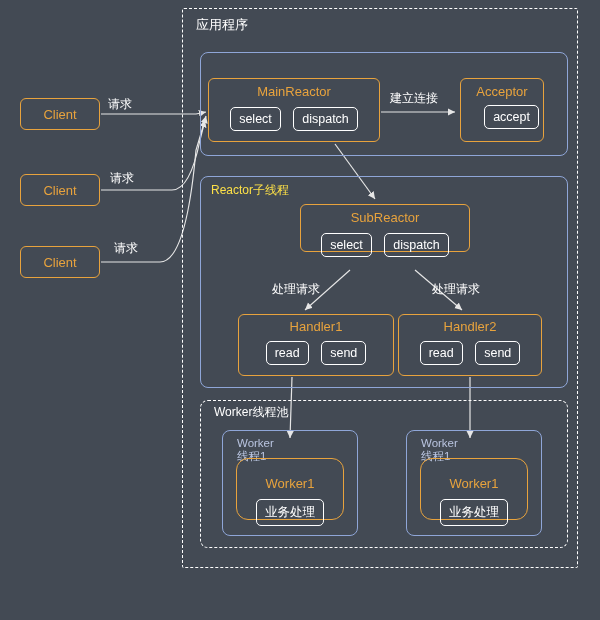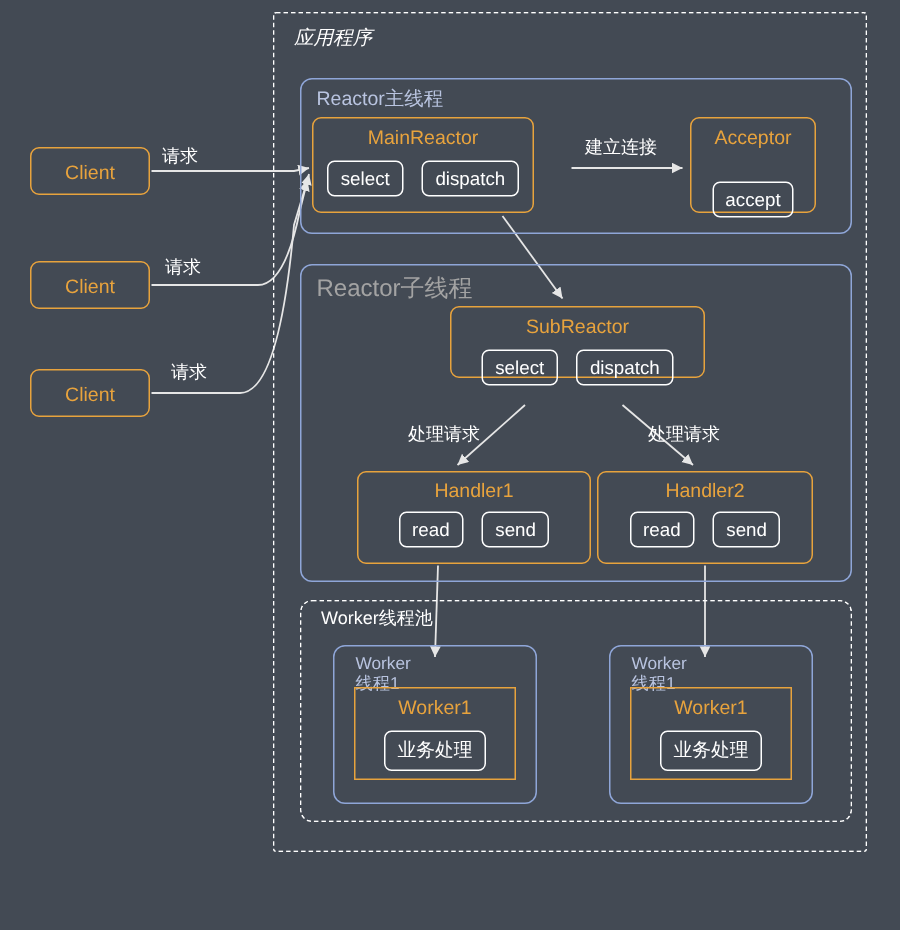--- a/index.html
+++ b/index.html
@@ -15,39 +15,39 @@
   .svg-layer{position:absolute;left:0;top:0;width:600px;height:620px;pointer-events:none;}
   .box{position:absolute;box-sizing:border-box;text-align:center;}
 
   
   .app-outer{
     left:182px;top:8px;width:396px;height:560px;
     border:1.5px dashed #ffffff;border-radius:2px;
   }
   .app-title{
     position:absolute;left:196px;top:16px;
-    font-size:13px;color:#ffffff;font-style:italic;
+    font-size:13px;color:#ffffff;
   }
 
   
   .reactor-main{
     left:200px;top:52px;width:368px;height:104px;
     border:1.5px solid #8fa6d8;border-radius:8px;
   }
   .reactor-main-title{
     position:absolute;left:211px;top:57px;font-size:13px;color:#b9c4e0;
   }
 
   
   .reactor-sub{
     left:200px;top:176px;width:368px;height:212px;
     border:1.5px solid #8fa6d8;border-radius:8px;
   }
   .reactor-sub-title{
-    position:absolute;left:211px;top:182px;font-size:16px;color:#a3a3a3;
+    position:absolute;left:211px;top:182px;font-size:12px;color:#fde047;
   }
 
   
   .worker-pool{
     left:200px;top:400px;width:368px;height:148px;
     border:1.5px dashed #ffffff;border-radius:8px;
   }
   .worker-pool-title{
     position:absolute;left:214px;top:404px;font-size:12px;color:#ffffff;
   }
@@ -77,21 +77,21 @@
     border:1.5px solid #e8a33d;border-radius:6px;
     color:#e8a33d;font-size:13px;
     display:flex;align-items:center;justify-content:center;
   }
   #client1{top:98px;}
   #client2{top:174px;}
   #client3{top:246px;}
 
   
   .mainreactor{
-    left:208px;top:78px;width:148px;height:64px;
+    left:208px;top:78px;width:172px;height:64px;
     padding-top:6px;
   }
   .acceptor{
     left:460px;top:78px;width:84px;height:64px;padding-top:6px;
   }
   .subreactor{
     left:300px;top:204px;width:170px;height:48px;padding-top:6px;
   }
   .handler1{
     left:238px;top:314px;width:156px;height:62px;padding-top:5px;
@@ -107,22 +107,22 @@
   }
   #worker-group-1{left:222px;top:430px;width:136px;height:106px;}
   #worker-group-2{left:406px;top:430px;width:136px;height:106px;}
   .worker-group-title{
     position:absolute;font-size:11.5px;color:#b9c4e0;line-height:1.15;
   }
   #worker-group-1 .worker-group-title{left:14px;top:6px;}
   #worker-group-2 .worker-group-title{left:14px;top:6px;}
   .worker-node{
     position:absolute;box-sizing:border-box;
-    border:1.5px solid #e8a33d;border-radius:0;
-    text-align:center;padding-top:6px;
+    border:1.5px solid #e8a33d;border-radius:12px;
+    text-align:center;padding-top:18px;
   }
   #worker-node-1{left:236px;top:458px;width:108px;height:62px;}
   #worker-node-2{left:420px;top:458px;width:108px;height:62px;}
 
   
   .edge-label{
     position:absolute;font-size:12px;color:#ffffff;white-space:nowrap;
   }
 
   
@@ -158,33 +158,32 @@
 
     <path d="M292,377 L290,438" stroke="#e6e6e6" stroke-width="1.2" fill="none" marker-end="url(#arw)"></path>
 
     <path d="M470,377 L470,438" stroke="#e6e6e6" stroke-width="1.2" fill="none" marker-end="url(#arw)"></path>
   </svg>
 
   <div class="box app-outer"></div>
   <div class="app-title">应用程序</div>
 
   <div class="box reactor-main"></div>
-  <div class="reactor-main-title">Reactor主线程</div>
 
   <div class="node mainreactor">
     <div class="node-label">MainReactor</div>
     <div style="margin-top:9px;">
       <span class="sub-btn">select</span>
       <span class="sub-btn">dispatch</span>
     </div>
   </div>
 
   <div class="node acceptor">
     <div class="node-label">Acceptor</div>
-    <div style="margin-top:23px;">
+    <div style="margin-top:7px;text-align:right;">
       <span class="sub-btn">accept</span>
     </div>
   </div>
 
   <div class="box reactor-sub"></div>
   <div class="reactor-sub-title">Reactor子线程</div>
 
   <div class="node subreactor">
     <div class="node-label">SubReactor</div>
     <div style="margin-top:9px;">

